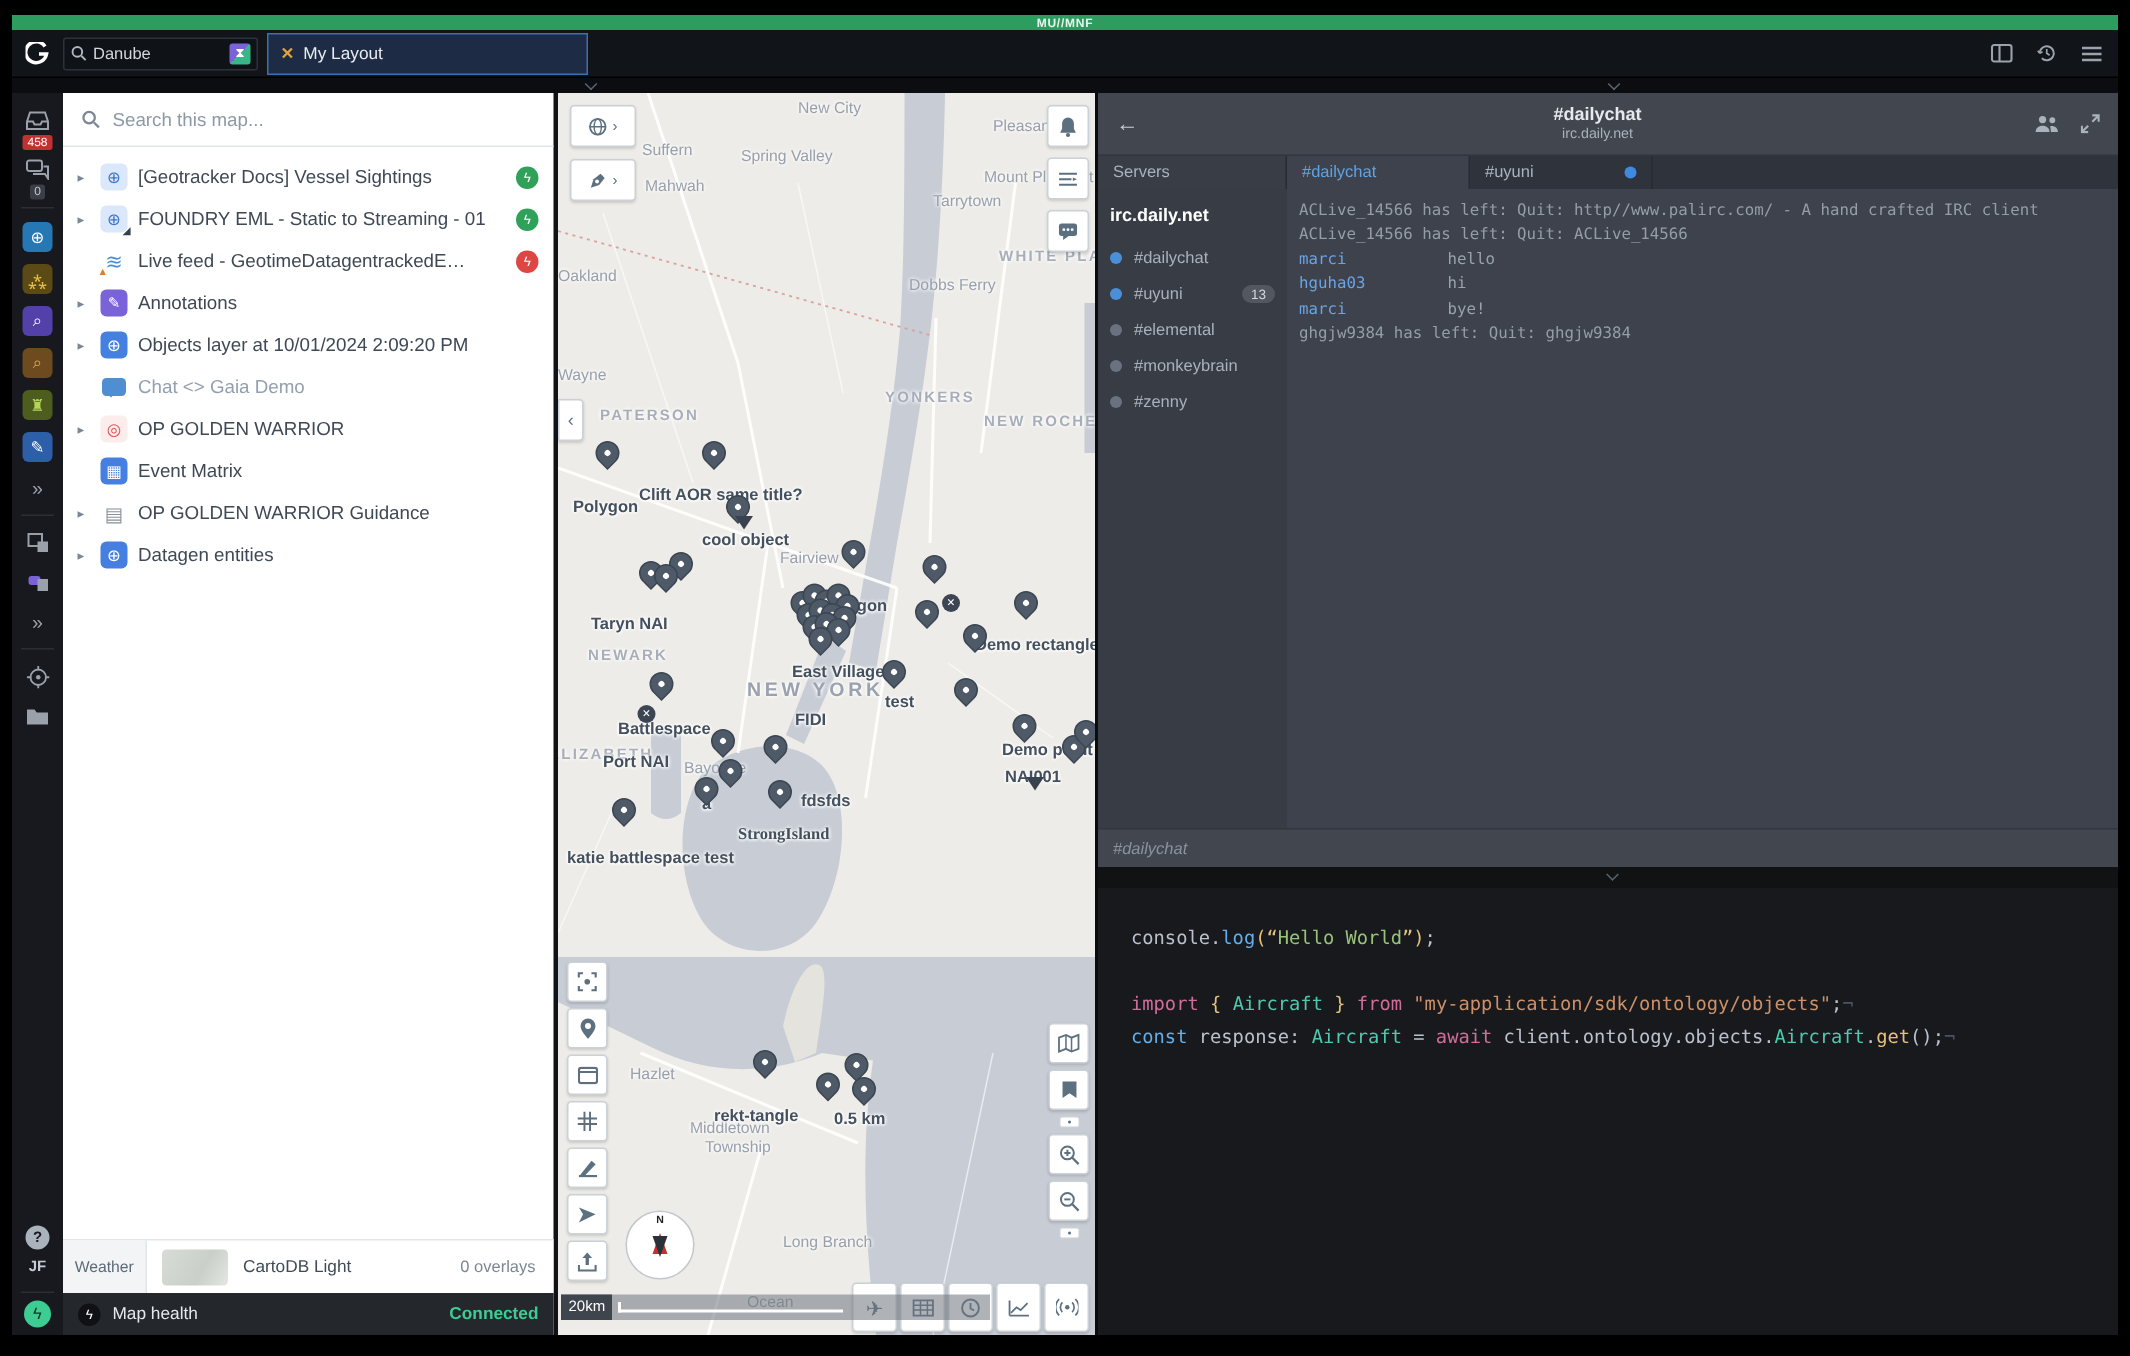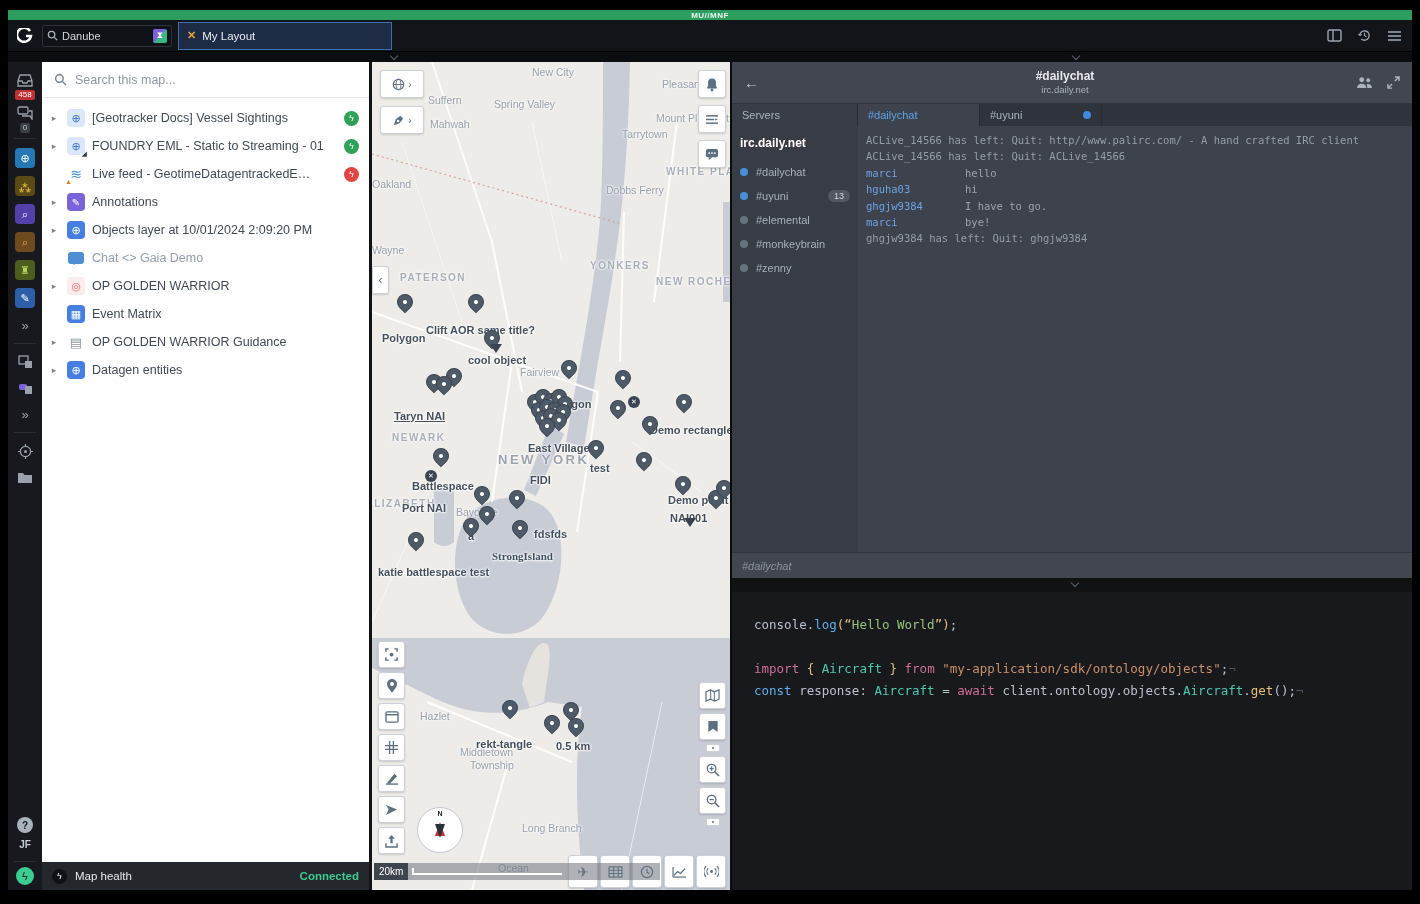--- a/index.html
+++ b/index.html
@@ -319,20 +319,28 @@
             <span class="layer-caret">▸</span>
             <span class="licon doc"></span>
             <span class="layer-label">OP GOLDEN WARRIOR Guidance</span>
           </div>
           <div class="layer-row">
             <span class="layer-caret">▸</span>
             <span class="licon globe-dark"></span>
             <span class="layer-label">Datagen entities</span>
           </div>
         </div>
+      <div class="basemap">
+        <div class="weatherbtn">
+            <span>Weather</span>
+          </div>
+        <div class="bmthumb"></div>
+        <div class="bmname">CartoDB Light</div>
+        <div class="bmoverlays">0 overlays</div>
+      </div>
       <div class="health">
         <span class="healthbolt">
             <span>ϟ</span>
           </span>
         <span>Map health</span>
         <span class="connected">Connected</span>
       </div>
     </div>
 
     <div class="map">
@@ -387,21 +395,21 @@
           <span class="mlabel" style="left: 84px; top: 444px;">Bayonne</span>
           <span class="mlabel caps" style="left: -6px; top: 436px;">ELIZABETH</span>
           <span class="mlabel" style="left: 48px; top: 648px;">Hazlet</span>
           <span class="mlabel" style="left: 88px; top: 684px;">Middletown</span>
           <span class="mlabel" style="left: 98px; top: 697px;">Township</span>
           <span class="mlabel" style="left: 150px; top: 760px;">Long Branch</span>
           <span class="mlabel" style="left: 126px; top: 800px;">Ocean</span>
           <span class="plabel" style="left: 10px; top: 270px;">Polygon</span>
           <span class="plabel" style="left: 54px; top: 262px;">Clift AOR same title?</span>
           <span class="plabel" style="left: 96px; top: 292px; text-align: right;">cool object</span>
-          <span class="plabel" style="left: 22px; top: 348px; text-decoration: underline;">Taryn NAI</span>
+          <span class="plabel" style="left: 22px; top: 348px;">Taryn NAI</span>
           <span class="plabel" style="left: 176px; top: 336px;">Polygon</span>
           <span class="plabel" style="left: 156px; top: 380px;">East Village</span>
           <span class="plabel" style="left: 218px; top: 400px;">test</span>
           <span class="plabel" style="left: 278px; top: 362px;">Demo rectangle</span>
           <span class="plabel" style="left: 40px; top: 418px;">Battlespace</span>
           <span class="plabel" style="left: 30px; top: 440px;">Port NAI</span>
           <span class="plabel" style="left: 158px; top: 412px;">FIDI</span>
           <span class="plabel" style="left: 162px; top: 466px;">fdsfds</span>
           <span class="plabel" style="left: 96px; top: 468px;">a</span>
           <span class="plabel" style="left: 120px; top: 488px; font-family: Liberation Serif, serif;">StrongIsland</span>
@@ -692,21 +700,20 @@
                   <span class="dot"></span>
                   <span class="chan-name">#zenny</span>
                 </div>
               </div>
           </div>
           <div class="msgs" id="msg-list">
               <div class="msg sys">ACLive_14566 has left: Quit: http//www.palirc.com/ - A hand crafted IRC client</div>
               <div class="msg sys">ACLive_14566 has left: Quit: ACLive_14566</div>
               <div class="msg"><span class="msg-user">marci</span><span class="msg-text">hello</span></div>
               <div class="msg"><span class="msg-user">hguha03</span><span class="msg-text">hi</span></div>
-              <div class="msg"><span class="msg-user">ghgjw9384</span><span class="msg-text">I have to go.</span></div>
               <div class="msg"><span class="msg-user">marci</span><span class="msg-text">bye!</span></div>
               <div class="msg sys">ghgjw9384 has left: Quit: ghgjw9384</div>
             </div>
         </div>
         <div class="chatinput">
           <input placeholder="#dailychat" style="">
         </div>
         <div class="rchev">
             <div class="chev"></div>
           </div>

